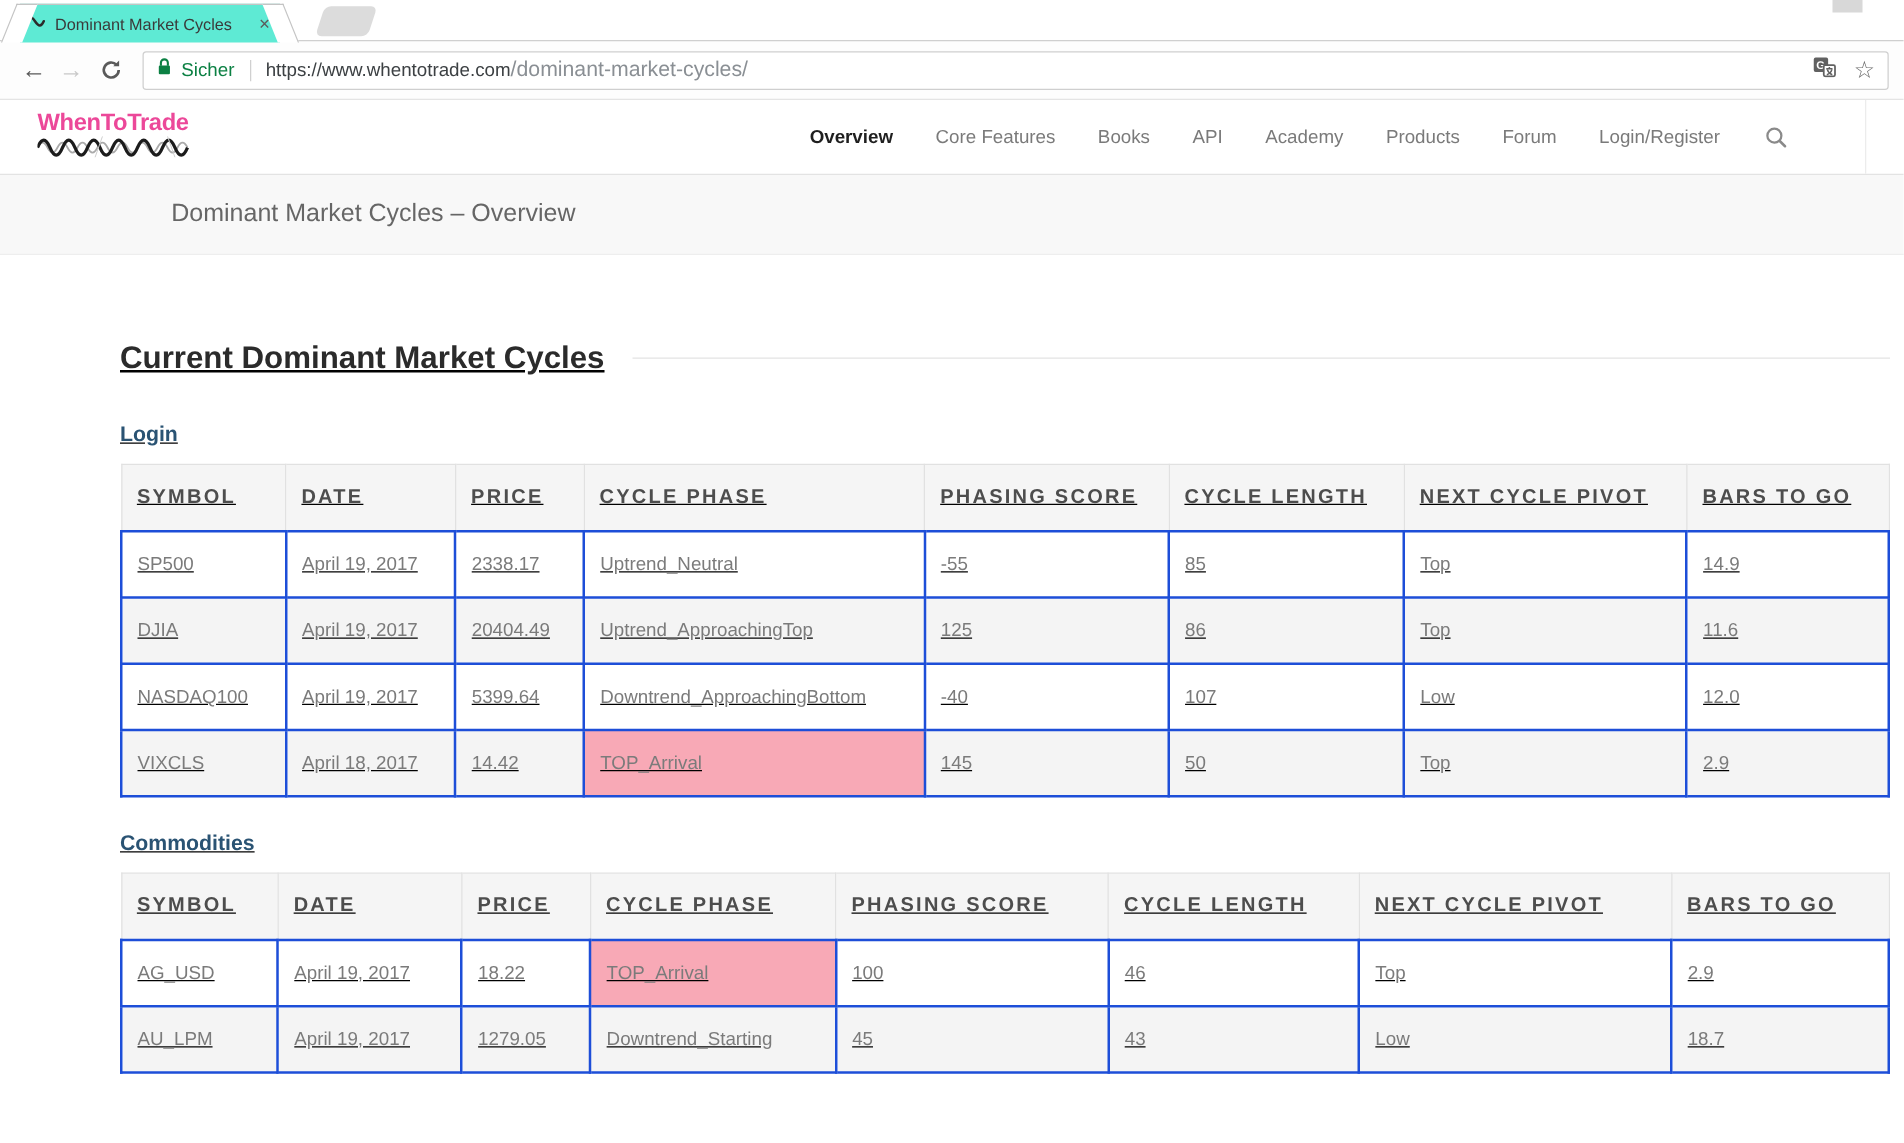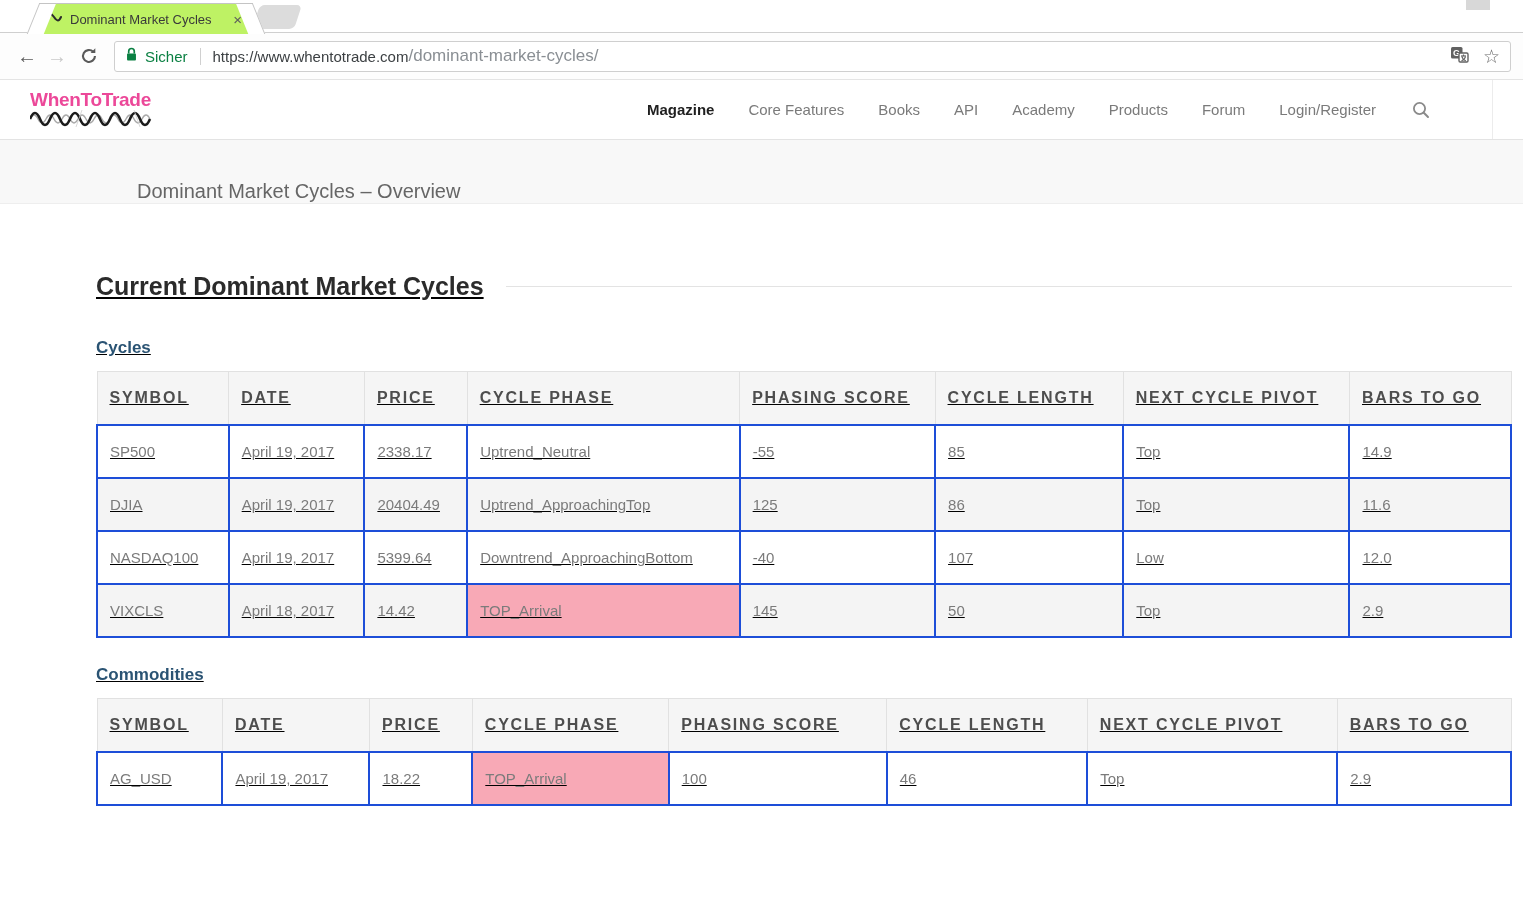--- a/index.html
+++ b/index.html
@@ -2,21 +2,21 @@
 <html style="--pink: #f8a9b6; --green: #0b8043; --blue: #2a5373;"><head>
 <meta charset="utf-8">
 <style>
   * { margin:0; padding:0; box-sizing:border-box; }
   html,body { width:1523px; height:914px; overflow:hidden; background:#fff;
               font-family:"Liberation Sans","DejaVu Sans",sans-serif; }
 
   
   .tabstrip { position:relative; height:33px; background:#fff; }
   .tabstrip-line { position:absolute; left:0; right:0; bottom:0; height:1px; background:#cfcfcf; }
-  .tab { position:absolute; left:42px; top:3px; width:208px; height:31px; background:#bef264;
+  .tab { position:absolute; left:16px; top:3px; width:208px; height:31px; background:#5eead4;
          z-index:2; display:flex; align-items:center; gap:8px; padding:0 4px;
          border-top:1px solid #c4c4c4; }
   .tab::before, .tab::after { content:''; position:absolute; top:-1px; bottom:0; width:16px; background:#fff; }
   .tab::before { left:-9px; transform:skewX(-22deg); border-left:1px solid #c4c4c4; border-top:1px solid #c4c4c4; }
   .tab::after  { right:-9px; transform:skewX(22deg);  border-right:1px solid #c4c4c4; border-top:1px solid #c4c4c4; }
   .tab-title { font-size:13px; color:#3a3a3a; white-space:nowrap; overflow:hidden; flex:1; }
   .tab-close { font-size:15px; color:#5c5c5c; padding:0 4px; cursor:default; }
   .newtab { position:absolute; left:256px; top:5px; width:42px; height:24px; background:#dcdcdc;
             border-radius:5px; transform:skewX(-18deg); }
   .winhint { position:absolute; right:33px; top:0; width:24px; height:10px; background:#d8d8d8; }
@@ -42,21 +42,21 @@
   .logo-text { font-size:19px; font-weight:bold; color:#ec4899; letter-spacing:-0.3px; }
   .logo-wave { margin-top:1px; }
   .main-nav { margin-left:auto; display:flex; align-items:center; gap:34px; font-size:15px; color:#7a7a7a; }
   .nav-item { cursor:pointer; white-space:nowrap; }
   .nav-item.active { color:#1f1f1f; font-weight:bold; }
   .search-btn { display:flex; align-items:center; margin-left:2px; cursor:pointer; }
   .header-divider { width:1px; height:59px; background:#ececec; margin-left:28px; }
 
   
   .title-band { height:64px; background:#f8f8f8; border-bottom:1px solid #eee;
-                display:flex; align-items:flex-end; padding-left:137px; }
+                display:flex; align-items:center; padding-left:137px; }
   .title-band span { font-size:20px; color:#666; }
 
   
   .content { padding:0 11px 0 96px;text-decoration:underline; }
   .page-heading { margin-top:68px; display:flex; align-items:center; }
   .page-heading h1 { font-size:25px; font-weight:bold; color:#2b2b2b; white-space:nowrap; }
   .page-heading .rule { flex:1; height:1px; background:#e3e3e3; margin-left:22px; }
 
   .section-label { margin-top:37px; font-size:17px; font-weight:bold; color:var(--blue); }
   .section-label.second { margin-top:27px; }
@@ -130,21 +130,21 @@
     <span class="logo-text">WhenToTrade</span>
     <span class="logo-wave">
       <svg width="122" height="17" viewBox="0 0 122 17">
         <path d="M0 9 q4 -8 8 0 t8 0 t8 0 t8 0 t8 0 t8 0 t8 0 t8 0 t8 0 t8 0 t8 0 t8 0 t8 0 t8 0 t8 0" fill="none" stroke="#aaa" stroke-width="1.4"></path>
         <path d="M0 9 q5 -12 10 0 t10 0 t10 0 t10 0 t10 0 t10 0 t10 0 t10 0 t10 0 t10 0 t10 0 t10 0" fill="none" stroke="#1c1c1c" stroke-width="2.6"></path>
         <path d="M46 17 L52 0 M110 17 L104 0" stroke="#cfcfcf" stroke-width="0.8" fill="none"></path>
       </svg>
     </span>
   </div>
   <div class="main-nav">
-    <span class="nav-item active">Magazine</span>
+    <span class="nav-item active">Overview</span>
     <span class="nav-item">Core Features</span>
     <span class="nav-item">Books</span>
     <span class="nav-item">API</span>
     <span class="nav-item">Academy</span>
     <span class="nav-item">Products</span>
     <span class="nav-item">Forum</span>
     <span class="nav-item">Login/Register</span>
     <span class="search-btn">
       <svg width="18" height="18" viewBox="0 0 18 18">
           <circle cx="7.5" cy="7.5" r="5.6" fill="none" stroke="#8a8a8a" stroke-width="1.8"></circle>
@@ -158,21 +158,21 @@
 <div class="title-band">
   <span>Dominant Market Cycles – Overview</span>
 </div>
 
 <div class="content">
   <div class="page-heading">
     <h1>Current Dominant Market Cycles</h1>
     <div class="rule"></div>
   </div>
 
-  <div class="section-label">Cycles</div>
+  <div class="section-label">Login</div>
   <table>
     <colgroup>
       <col style="width:9.31%">
         <col style="width:9.60%">
         <col style="width:7.27%">
         <col style="width:19.27%">
       <col style="width:13.82%">
         <col style="width:13.31%">
         <col style="width:16.00%">
         <col style="width:11.42%">
@@ -261,15 +261,25 @@
         <tr>
           <td>AG_USD</td>
           <td>April 19, 2017</td>
           <td>18.22</td>
           <td class="highlight">TOP_Arrival</td>
           <td>100</td>
           <td>46</td>
           <td>Top</td>
           <td>2.9</td>
         </tr>
+        <tr>
+          <td>AU_LPM</td>
+          <td>April 19, 2017</td>
+          <td>1279.05</td>
+          <td>Downtrend_Starting</td>
+          <td>45</td>
+          <td>43</td>
+          <td>Low</td>
+          <td>18.7</td>
+        </tr>
       </tbody>
   </table>
 </div>
 
 </body></html>

